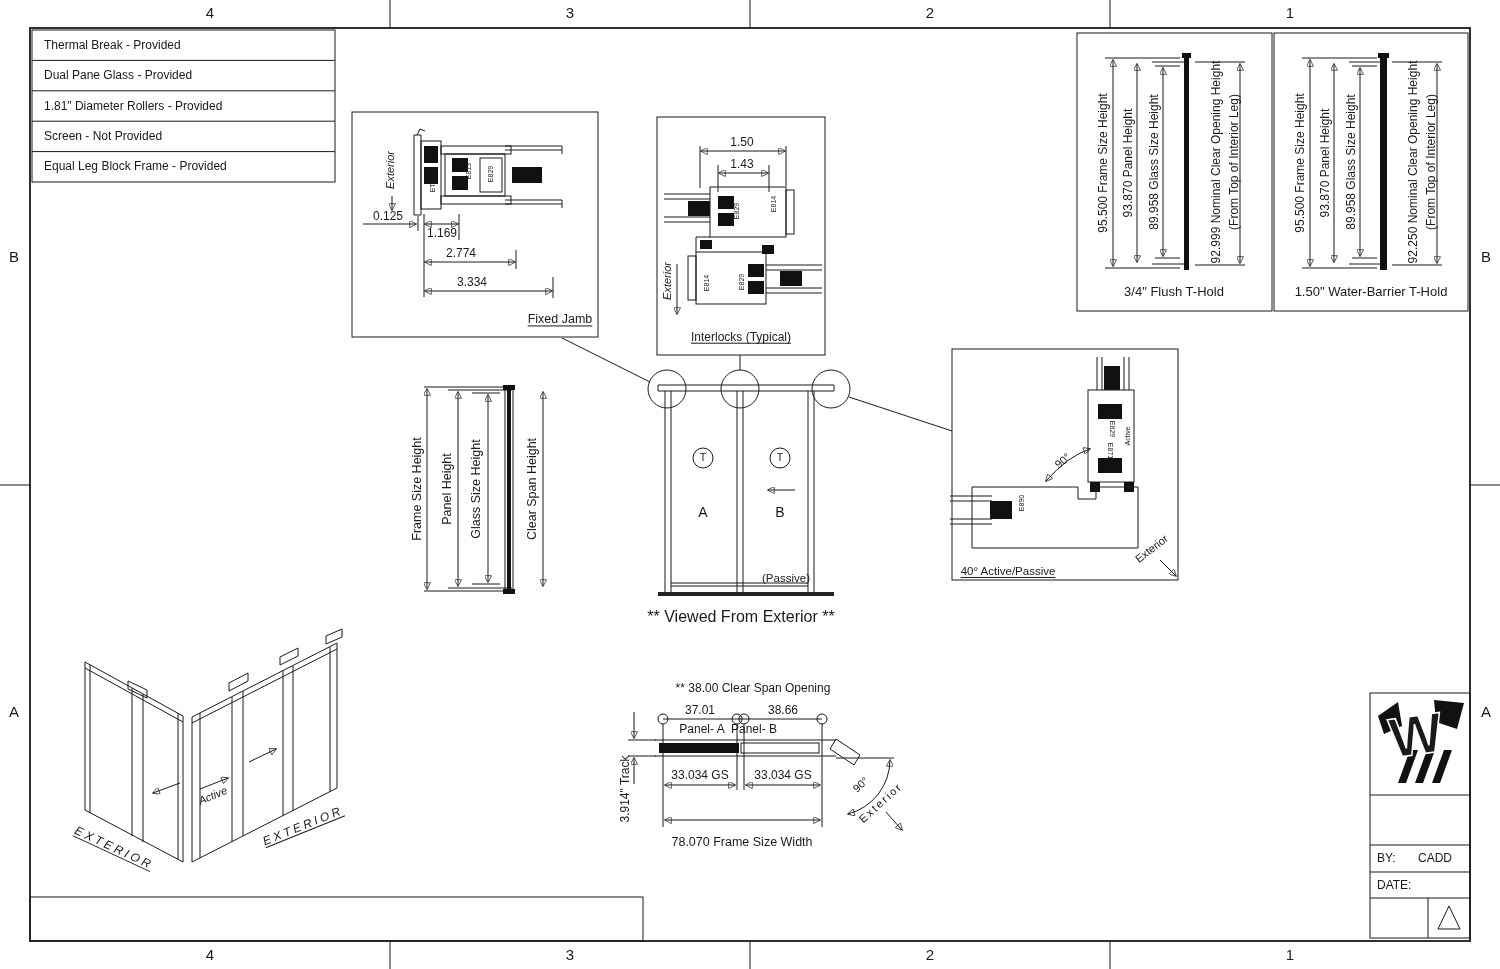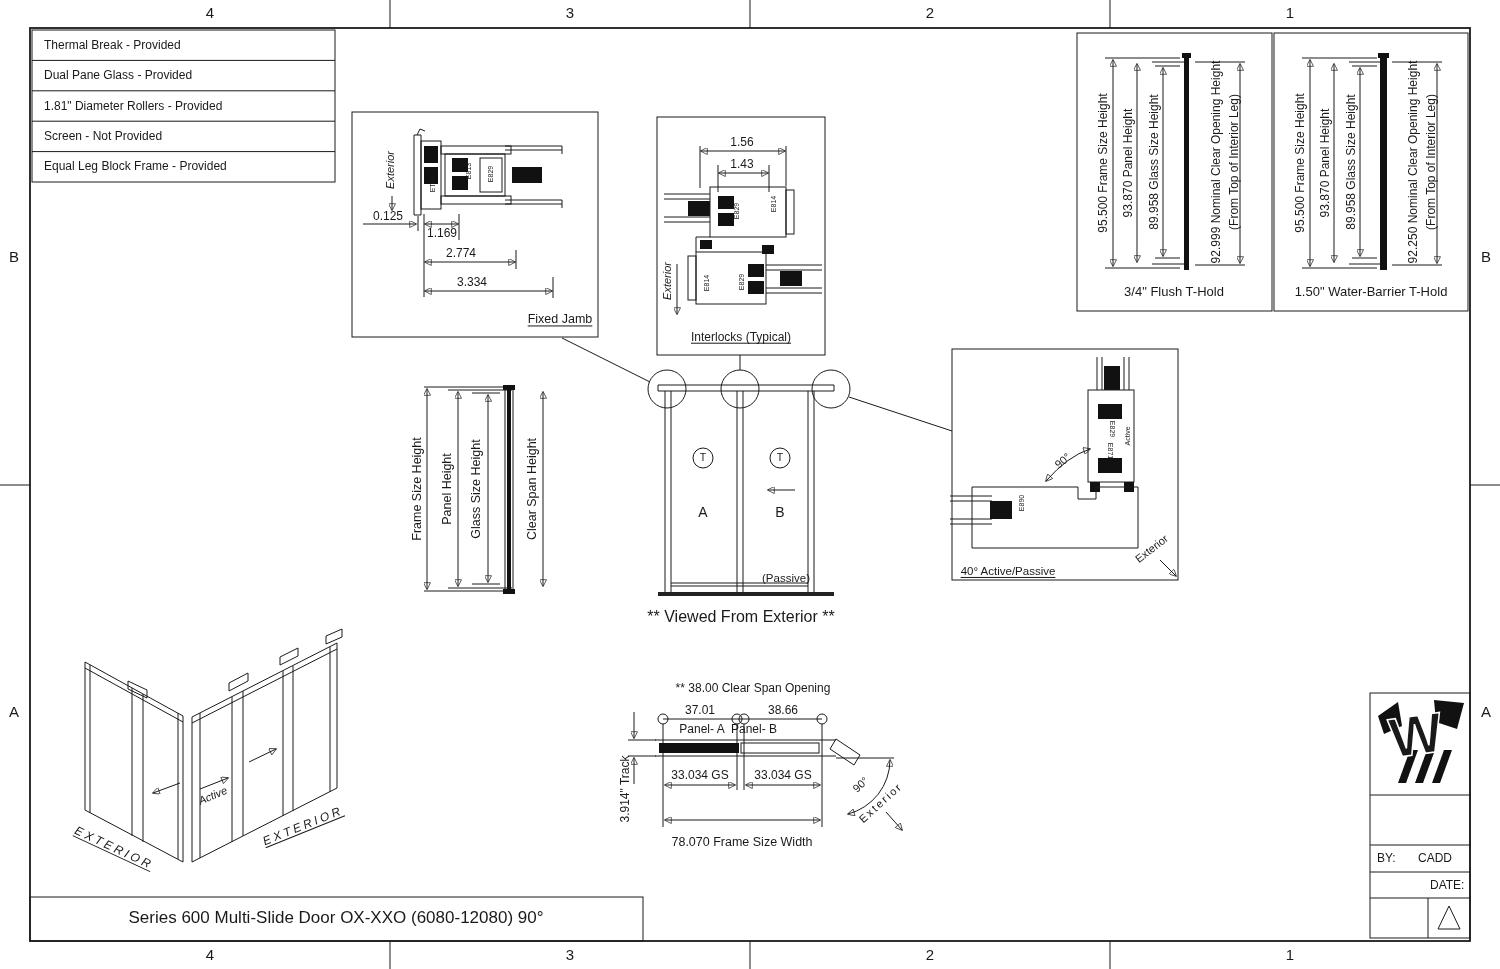--- a/index.html
+++ b/index.html
@@ -248,21 +248,21 @@
 <div class="L v i" style="left:391px;top:170px;font-size:11px">Exterior</div>
 <div class="L c dim" style="left:388px;top:216px">0.125</div>
 <div class="L c dim" style="left:442px;top:233px">1.169</div>
 <div class="L c dim" style="left:461px;top:253px">2.774</div>
 <div class="L c dim" style="left:472px;top:282px">3.334</div>
 <div class="L v part" style="left:433px;top:182px">ET841</div>
 <div class="L v part" style="left:469px;top:171px">E813</div>
 <div class="L v part" style="left:491px;top:174px">E829</div>
 <div class="L c u" style="left:560px;top:320px;font-size:12.5px">Fixed Jamb</div>
 
-<div class="L c dim" style="left:742px;top:142px">1.56</div>
+<div class="L c dim" style="left:742px;top:142px">1.50</div>
 <div class="L c dim" style="left:742px;top:164px">1.43</div>
 <div class="L v i" style="left:668px;top:281px;font-size:11px">Exterior</div>
 <div class="L v part" style="left:737px;top:211px">E829</div>
 <div class="L v part" style="left:774px;top:204px">E814</div>
 <div class="L v part" style="left:707px;top:283px">E814</div>
 <div class="L v part" style="left:742px;top:282px">E829</div>
 <div class="L c u" style="left:741px;top:337px">Interlocks (Typical)</div>
 
 <div class="L v" style="left:1103px;top:163px">95.500 Frame Size Height</div>
 <div class="L v" style="left:1128px;top:163px">93.870 Panel Height</div>
@@ -310,17 +310,16 @@
 <div class="L c dim" style="left:700px;top:775px">33.034 GS</div>
 <div class="L c dim" style="left:783px;top:775px">33.034 GS</div>
 <div class="L c" style="left:742px;top:843px;font-size:12.5px">78.070 Frame Size Width</div>
 <div class="L v dim" style="left:625px;top:789px">3.914" Track</div>
 <div class="L" style="left:861px;top:785px;font-size:11px;transform:translate(-50%,-50%) rotate(-42deg)">90°</div>
 <div class="L" style="left:881px;top:803px;font-size:11px;letter-spacing:2px;transform:translate(-50%,-50%) rotate(-42deg)">Exterior</div>
 
 <div class="L logoW" style="left:1416px;top:736px">W</div>
 <div class="L my" style="left:1377px;top:858px">BY:</div>
 <div class="L my" style="left:1418px;top:858px">CADD</div>
-<div class="L my" style="left:1430px;top:885px">DATE:</div>
-
-<div class="L c" style="left:336px;top:918px;font-size:17px">Series 600 Multi-Slide Door OX-XXO (6080-12080) 90°</div>
+<div class="L my" style="left:1377px;top:885px">DATE:</div>
+
 
 </div>
 
 </body></html>

